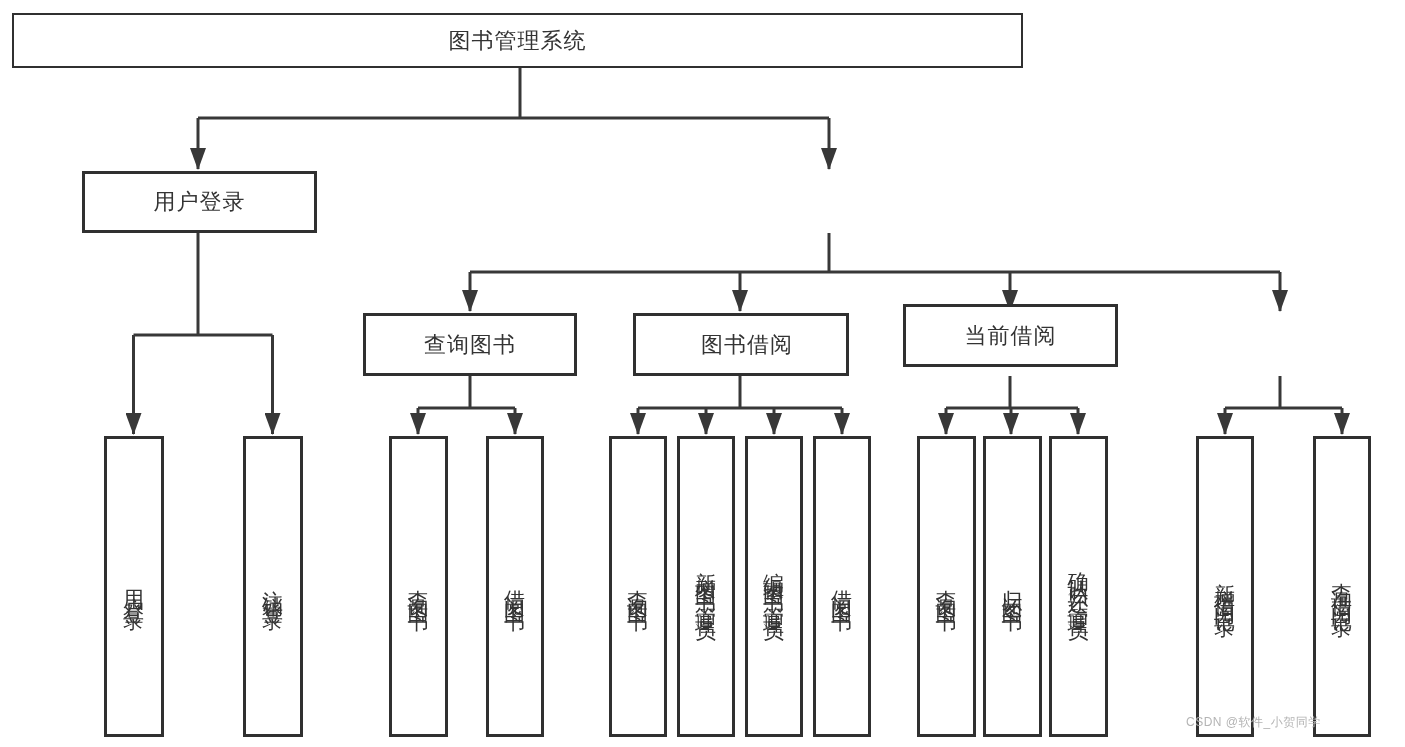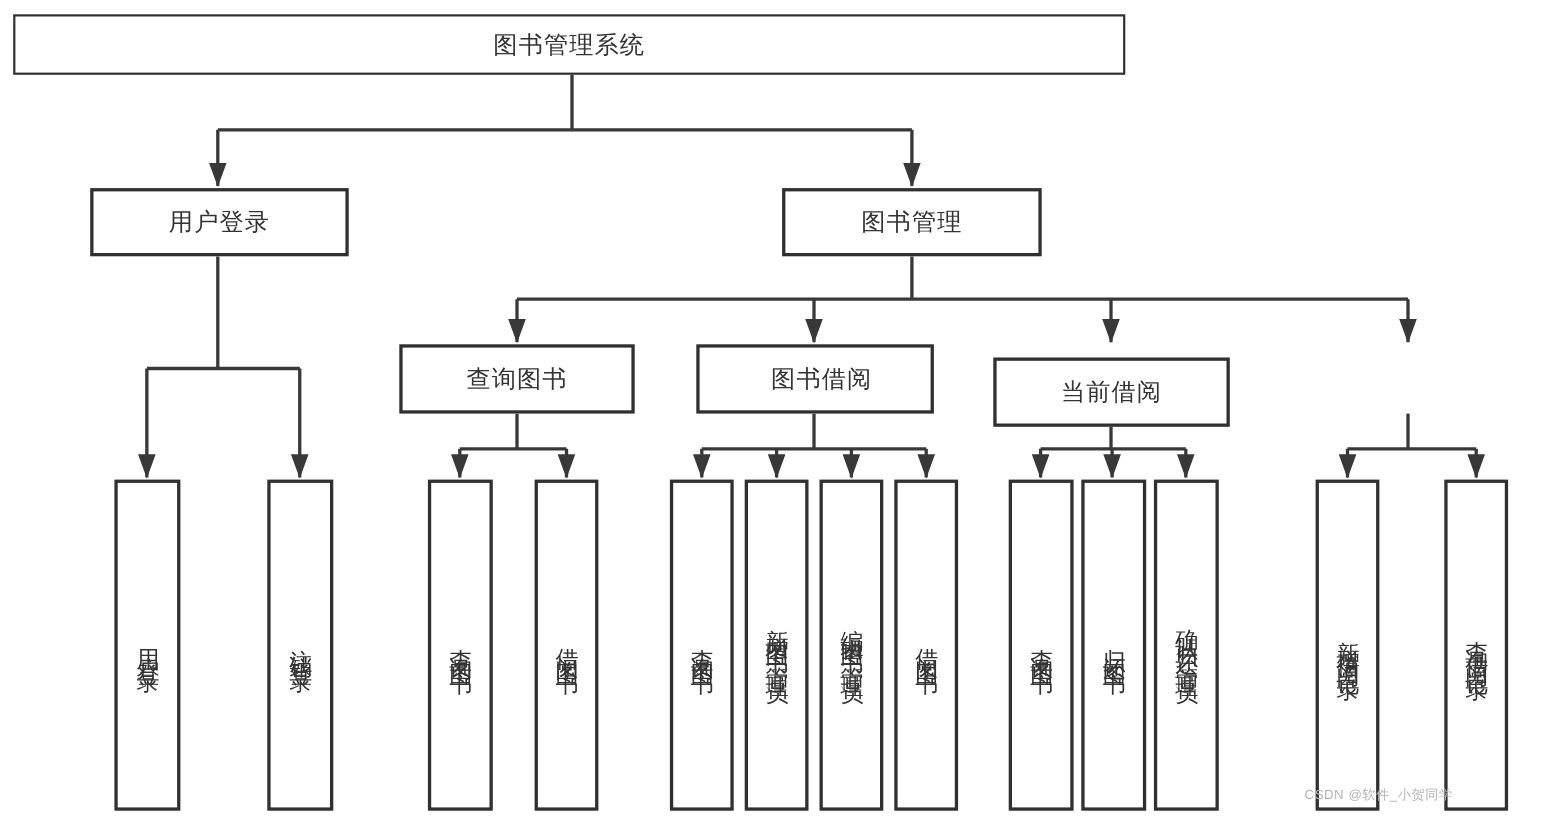--- a/index.html
+++ b/index.html
@@ -91,31 +91,28 @@
     <line x1="1342" y1="408" x2="1342" y2="434" marker-end="url(#arr)"></line>
   </svg>
 
   <div class="hbox root" style="left:12px;top:13px;width:1011px;height:55px;">
     <span>图书管理系统</span>
   </div>
 
   <div class="hbox" style="left:82px;top:171px;width:235px;height:62px;">
     <span>用户登录</span>
   </div>
-  <div class="hbox" style="left:711px;top:171px;width:236px;height:62px;">
-    <span>图书管理</span>
-  </div>
 
   <div class="hbox" style="left:363px;top:313px;width:214px;height:63px;">
     <span>查询图书</span>
   </div>
   <div class="hbox" style="left:633px;top:313px;width:216px;height:63px;padding-left:12px;">
     <span>图书借阅</span>
   </div>
-  <div class="hbox" style="left:903px;top:325px;width:215px;height:63px;">
+  <div class="hbox" style="left:903px;top:304px;width:215px;height:63px;">
     <span>当前借阅</span>
   </div>
 
   <div class="leaf" style="left:104px;width:60px;">
     <span>用户登录</span>
   </div>
   <div class="leaf" style="left:243px;width:60px;">
     <span>注销登录</span>
   </div>
 

